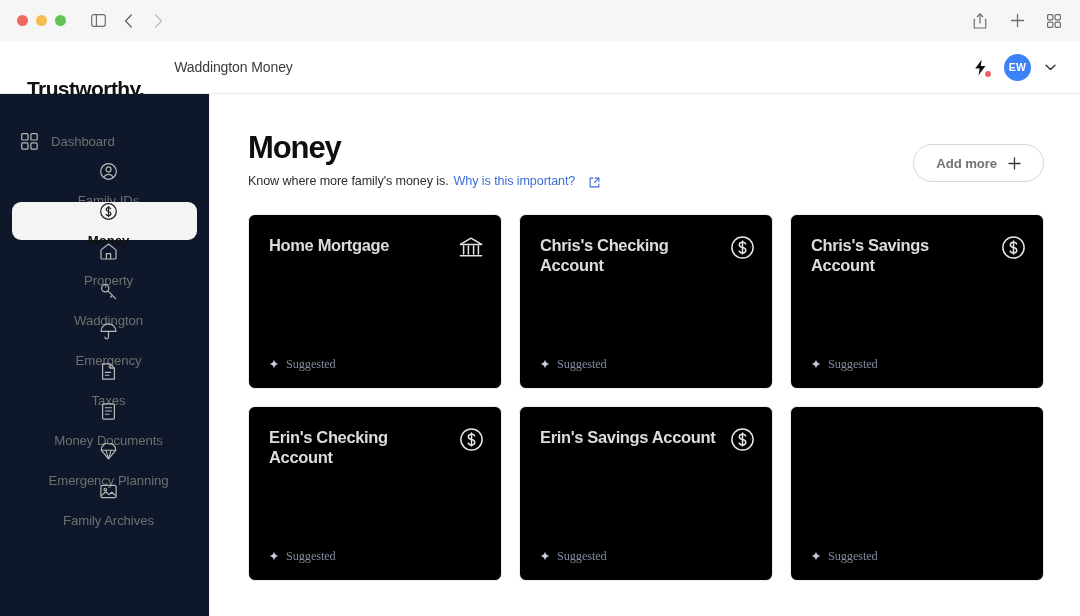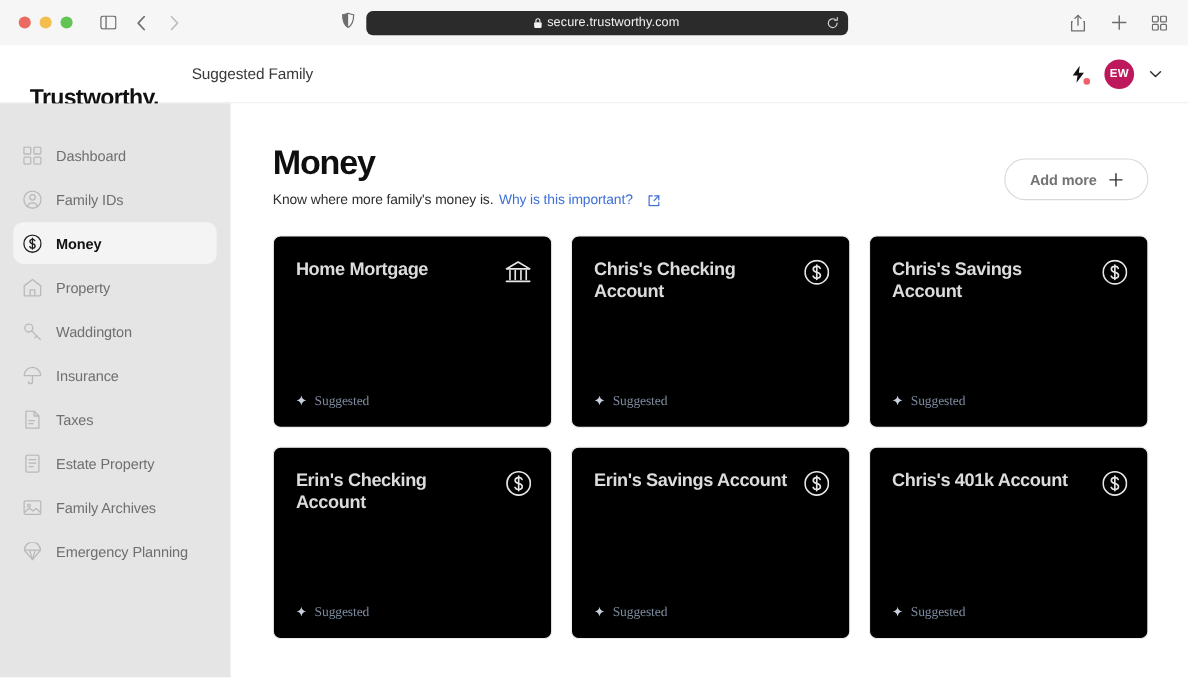--- a/index.html
+++ b/index.html
@@ -136,55 +136,55 @@
   .bolt-dot {
     position: absolute;
     right: -1px; bottom: 0px;
     width: 6px; height: 6px;
     border-radius: 50%;
     background: #ef5f6b;
   }
   .avatar {
     width: 27px; height: 27px;
     border-radius: 50%;
-    background: #be185d;
+    background: #3b82f6;
     color: #ffffff;
     font-size: 10.5px;
     font-weight: 700;
     letter-spacing: 0.2px;
     display: flex; align-items: center; justify-content: center;
   }
   .avatar-chevron { color: #333; display: flex; }
 
   
   .app-body {
     display: flex;
     height: calc(616px - 41px - 53px);
   }
 
   
   .sidebar {
     width: 210px;
     flex: 0 0 210px;
-    background: #e5e5e5;
+    background: #0f172a;
     border-right: 1px solid #f0f0f0;
     padding-top: 28px;
   }
   .nav-item {
     position: relative;
     height: 38px;
     margin: 0 12px;
     padding-left: 8px;
     border-radius: 9px;
     display: flex;
     align-items: center;
     gap: 12px;
     cursor: pointer;
   }
-  .nav-item + .nav-item { margin-top: 2px; }
+  .nav-item + .nav-item { margin-top: 2px; flex-direction: column; }
   .nav-item .nav-icon {
     width: 19px; height: 19px;
     display: flex; align-items: center; justify-content: center;
     color: #b9b9b9;
     flex: 0 0 19px;
   }
   .nav-item .nav-label {
     font-size: 13.2px;
     color: #6f6f6f;
     letter-spacing: -0.1px;
@@ -326,46 +326,20 @@
         <path d="M7.2 1 L1.6 7 L7.2 13" stroke="currentColor" stroke-width="1.5" stroke-linecap="round" stroke-linejoin="round"></path>
       </svg>
     </div>
     <div class="chrome-btn disabled">
       <svg width="9" height="14" viewBox="0 0 9 14" fill="none">
         <path d="M1.8 1 L7.4 7 L1.8 13" stroke="currentColor" stroke-width="1.5" stroke-linecap="round" stroke-linejoin="round"></path>
       </svg>
     </div>
   </div>
 
-  <div class="url-wrap">
-    <span class="shield-icon">
-      <svg width="13" height="15" viewBox="0 0 13 15" fill="none">
-        <path d="M6.5 1 C6.5 1 3.5 2.2 1.5 2.4 C1.5 8 3 12 6.5 14 C10 12 11.5 8 11.5 2.4 C9.5 2.2 6.5 1 6.5 1 Z" stroke="currentColor" stroke-width="1.1" fill="none"></path>
-        <path d="M6.5 1 C6.5 1 3.5 2.2 1.5 2.4 C1.5 8 3 12 6.5 14 Z" fill="currentColor"></path>
-      </svg>
-    </span>
-
-    <div class="url-bar">
-      <span class="url-text">
-        <span>
-          <svg width="8" height="10" viewBox="0 0 8 10" fill="none" style="display:block">
-            <rect x="0.6" y="4.2" width="6.8" height="5.2" rx="1" fill="#f2f2f2"></rect>
-            <path d="M2.2 4.2 V2.8 a1.8 1.8 0 0 1 3.6 0 V4.2" stroke="#f2f2f2" stroke-width="1" fill="none"></path>
-          </svg>
-        </span>
-        <span>secure.trustworthy.com</span>
-      </span>
-      <span class="url-reload">
-        <svg width="12" height="12" viewBox="0 0 12 12" fill="none">
-          <path d="M10 6 a4 4 0 1 1 -1.3 -2.9" stroke="currentColor" stroke-width="1.1" fill="none" stroke-linecap="round"></path>
-          <path d="M10.2 0.9 V3.4 H7.7" stroke="currentColor" stroke-width="1.1" fill="none" stroke-linecap="round" stroke-linejoin="round"></path>
-        </svg>
-      </span>
-    </div>
-  </div>
 
   <div class="chrome-right">
     <div class="chrome-btn">
       <svg width="14" height="16" viewBox="0 0 14 16" fill="none">
         <path d="M7 1 V10" stroke="currentColor" stroke-width="1.2" stroke-linecap="round"></path>
         <path d="M4.2 3.7 L7 1 L9.8 3.7" stroke="currentColor" stroke-width="1.2" fill="none" stroke-linecap="round" stroke-linejoin="round"></path>
         <path d="M2.2 6.6 H1.2 V15 H12.8 V6.6 H11.8" stroke="currentColor" stroke-width="1.2" fill="none" stroke-linejoin="round"></path>
       </svg>
     </div>
     <div class="chrome-btn">
@@ -379,21 +353,21 @@
         <rect x="8.1" y="0.6" width="5.3" height="5.3" rx="1.1" stroke="currentColor" stroke-width="1.2"></rect>
         <rect x="0.6" y="8.1" width="5.3" height="5.3" rx="1.1" stroke="currentColor" stroke-width="1.2"></rect>
         <rect x="8.1" y="8.1" width="5.3" height="5.3" rx="1.1" stroke="currentColor" stroke-width="1.2"></rect>
       </svg>
     </div>
   </div>
 </div>
 
 <div class="app-header">
   <div class="brand">Trustworthy.</div>
-  <div class="family-name">Suggested Family</div>
+  <div class="family-name">Waddington Money</div>
 
   <div class="header-right">
     <div class="bolt-wrap">
       <svg width="13" height="17" viewBox="0 0 13 17" fill="none">
         <path d="M7.6 0.8 L1.2 9.6 H5.6 L4.6 16.2 L11.4 7.1 H6.8 Z" fill="currentColor"></path>
       </svg>
       <span class="bolt-dot"></span>
     </div>
     <div class="avatar">EW</div>
     <div class="avatar-chevron">
@@ -457,59 +431,59 @@
         </span>
         <span class="nav-label">Waddington</span>
       </div>
       <div class="nav-item">
         <span class="nav-icon">
           <svg width="17" height="17" viewBox="0 0 17 17" fill="none">
             <path d="M1 8.4 a7.5 7.5 0 0 1 15 0 Z" stroke="currentColor" stroke-width="1.2" fill="none" stroke-linejoin="round"></path>
                 <path d="M8.5 8.4 V14 a1.8 1.8 0 0 1 -3.6 0" stroke="currentColor" stroke-width="1.2" fill="none" stroke-linecap="round"></path>
           </svg>
         </span>
-        <span class="nav-label">Insurance</span>
+        <span class="nav-label">Emergency</span>
       </div>
       <div class="nav-item">
         <span class="nav-icon">
           <svg width="17" height="17" viewBox="0 0 17 17" fill="none">
             <path d="M2.6 0.8 H10 L14.4 5.2 V16.2 H2.6 Z" stroke="currentColor" stroke-width="1.2" fill="none" stroke-linejoin="round"></path>
                 <path d="M10 0.8 V5.2 H14.4" stroke="currentColor" stroke-width="1.2" fill="none" stroke-linejoin="round"></path>
                 <path d="M5.4 9.4 H10.4 M5.4 12.2 H9" stroke="currentColor" stroke-width="1.1" stroke-linecap="round"></path>
           </svg>
         </span>
         <span class="nav-label">Taxes</span>
       </div>
       <div class="nav-item">
         <span class="nav-icon">
           <svg width="17" height="17" viewBox="0 0 17 17" fill="none">
             <rect x="2.6" y="0.8" width="11.8" height="15.4" rx="1.2" stroke="currentColor" stroke-width="1.2"></rect>
                 <path d="M5.4 4.8 H11.6 M5.4 8 H11.6 M5.4 11.2 H9.2" stroke="currentColor" stroke-width="1.1" stroke-linecap="round"></path>
           </svg>
         </span>
-        <span class="nav-label">Estate Property</span>
+        <span class="nav-label">Money Documents</span>
+      </div>
+      <div class="nav-item">
+        <span class="nav-icon">
+          <svg width="17" height="17" viewBox="0 0 17 17" fill="none">
+            <path d="M1.2 7.2 a7.3 7.3 0 0 1 14.6 0 L8.5 15.8 Z" stroke="currentColor" stroke-width="1.2" fill="none" stroke-linejoin="round"></path>
+                <path d="M1.2 7.2 H15.8 M5.9 7.2 L8.5 15.8 M11.1 7.2 L8.5 15.8" stroke="currentColor" stroke-width="1.1"></path>
+          </svg>
+        </span>
+        <span class="nav-label">Emergency Planning</span>
       </div>
       <div class="nav-item">
         <span class="nav-icon">
           <svg width="17" height="17" viewBox="0 0 17 17" fill="none">
             <rect x="0.9" y="2.4" width="15.2" height="12.2" rx="1.4" stroke="currentColor" stroke-width="1.2"></rect>
                 <circle cx="5.3" cy="6.5" r="1.3" stroke="currentColor" stroke-width="1.1"></circle>
                 <path d="M1.4 12.6 L5.8 8.8 L9 11.6 L11.8 9.2 L15.7 12.6" stroke="currentColor" stroke-width="1.2" fill="none" stroke-linejoin="round"></path>
           </svg>
         </span>
         <span class="nav-label">Family Archives</span>
-      </div>
-      <div class="nav-item">
-        <span class="nav-icon">
-          <svg width="17" height="17" viewBox="0 0 17 17" fill="none">
-            <path d="M1.2 7.2 a7.3 7.3 0 0 1 14.6 0 L8.5 15.8 Z" stroke="currentColor" stroke-width="1.2" fill="none" stroke-linejoin="round"></path>
-                <path d="M1.2 7.2 H15.8 M5.9 7.2 L8.5 15.8 M11.1 7.2 L8.5 15.8" stroke="currentColor" stroke-width="1.1"></path>
-          </svg>
-        </span>
-        <span class="nav-label">Emergency Planning</span>
       </div>
     </nav>
 
   <main class="main">
 
     <div class="page-head">
       <div>
         <h1 class="page-title">Money</h1>
         <div class="page-subtitle">
           <span>Know where more family's money is.</span>
@@ -632,30 +606,20 @@
      <div class="card-footer">
        <span class="sparkle-icon">
               <svg width="10" height="10" viewBox="0 0 10 10" fill="none">
                 <path d="M5 0.6 C5.5 3.2 6.8 4.5 9.4 5 C6.8 5.5 5.5 6.8 5 9.4 C4.5 6.8 3.2 5.5 0.6 5 C3.2 4.5 4.5 3.2 5 0.6 Z" fill="currentColor"></path>
               </svg>
             </span>
        <span class="suggested-label">Suggested</span>
      </div>
         </div>
         <div class="money-card">
-          <div class="card-top">
-       <div class="card-title">Chris's 401k Account</div>
-       <div class="card-icon">
-              <svg width="23" height="23" viewBox="0 0 23 23" fill="none">
-                <circle cx="11.5" cy="11.5" r="10.6" stroke="currentColor" stroke-width="1.5"></circle>
-                <path d="M11.5 4.9 V18.1" stroke="currentColor" stroke-width="1.5" stroke-linecap="round"></path>
-                <path d="M14.6 7.9 a3 3 0 0 0 -3.1 -1.7 c-1.8 0 -3.2 1.1 -3.2 2.6 c0 1.6 1.4 2.3 3.2 2.7 c1.9 0.4 3.3 1.1 3.3 2.8 c0 1.6 -1.4 2.7 -3.3 2.7 a3.3 3.3 0 0 1 -3.3 -1.9" stroke="currentColor" stroke-width="1.5" fill="none" stroke-linecap="round"></path>
-              </svg>
-            </div>
-     </div>
      <div class="card-footer">
        <span class="sparkle-icon">
               <svg width="10" height="10" viewBox="0 0 10 10" fill="none">
                 <path d="M5 0.6 C5.5 3.2 6.8 4.5 9.4 5 C6.8 5.5 5.5 6.8 5 9.4 C4.5 6.8 3.2 5.5 0.6 5 C3.2 4.5 4.5 3.2 5 0.6 Z" fill="currentColor"></path>
               </svg>
             </span>
        <span class="suggested-label">Suggested</span>
      </div>
         </div>
       </div>

